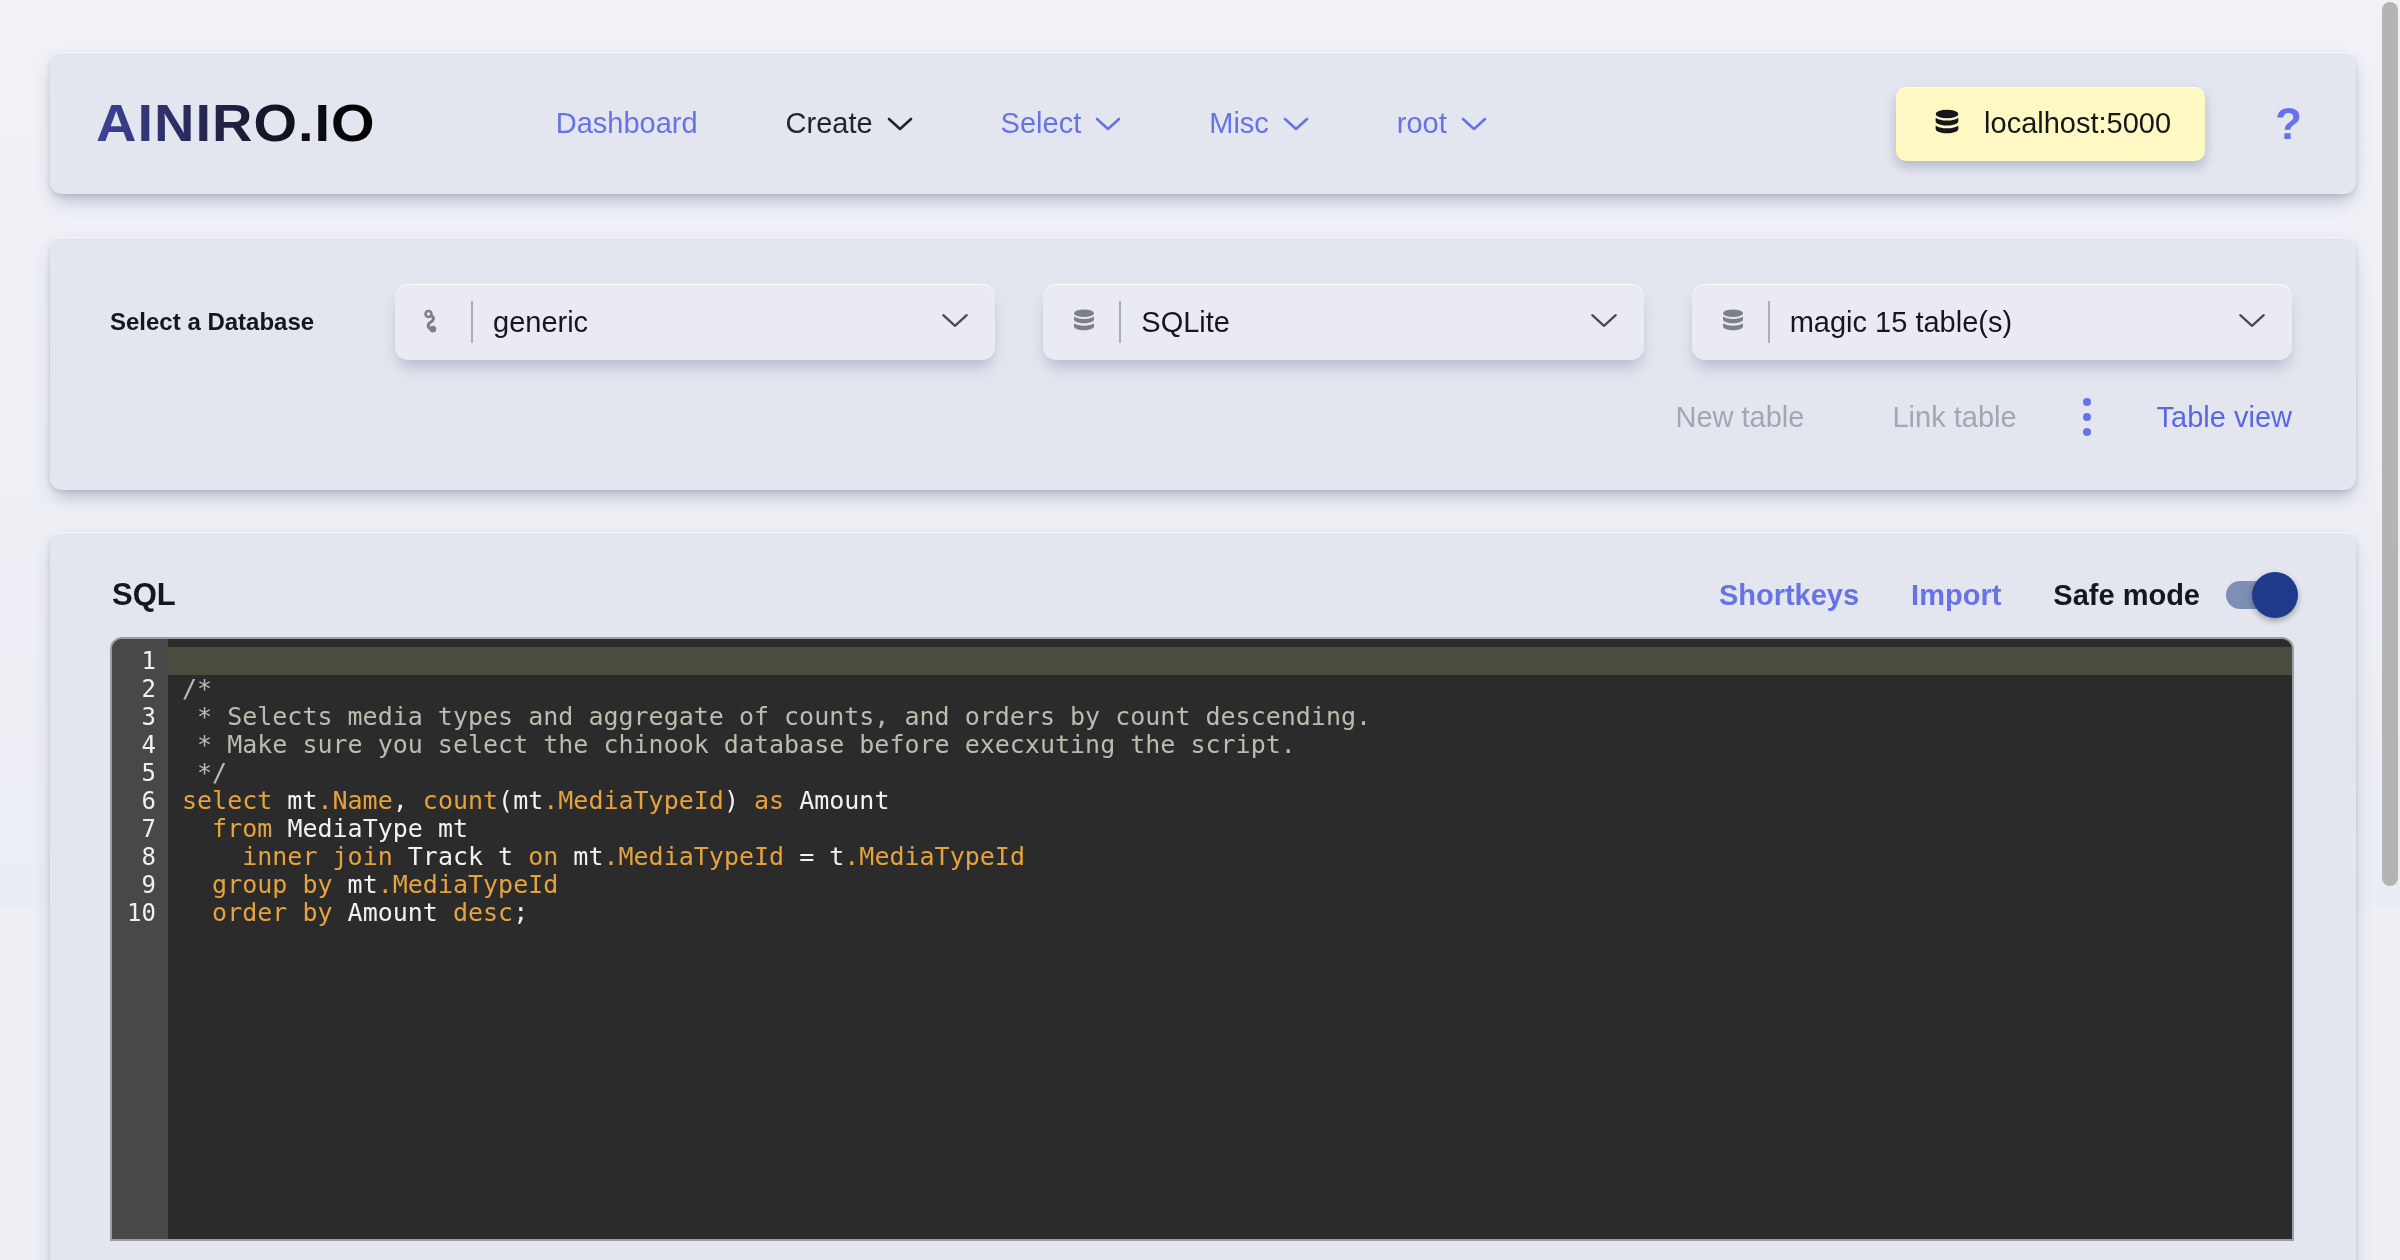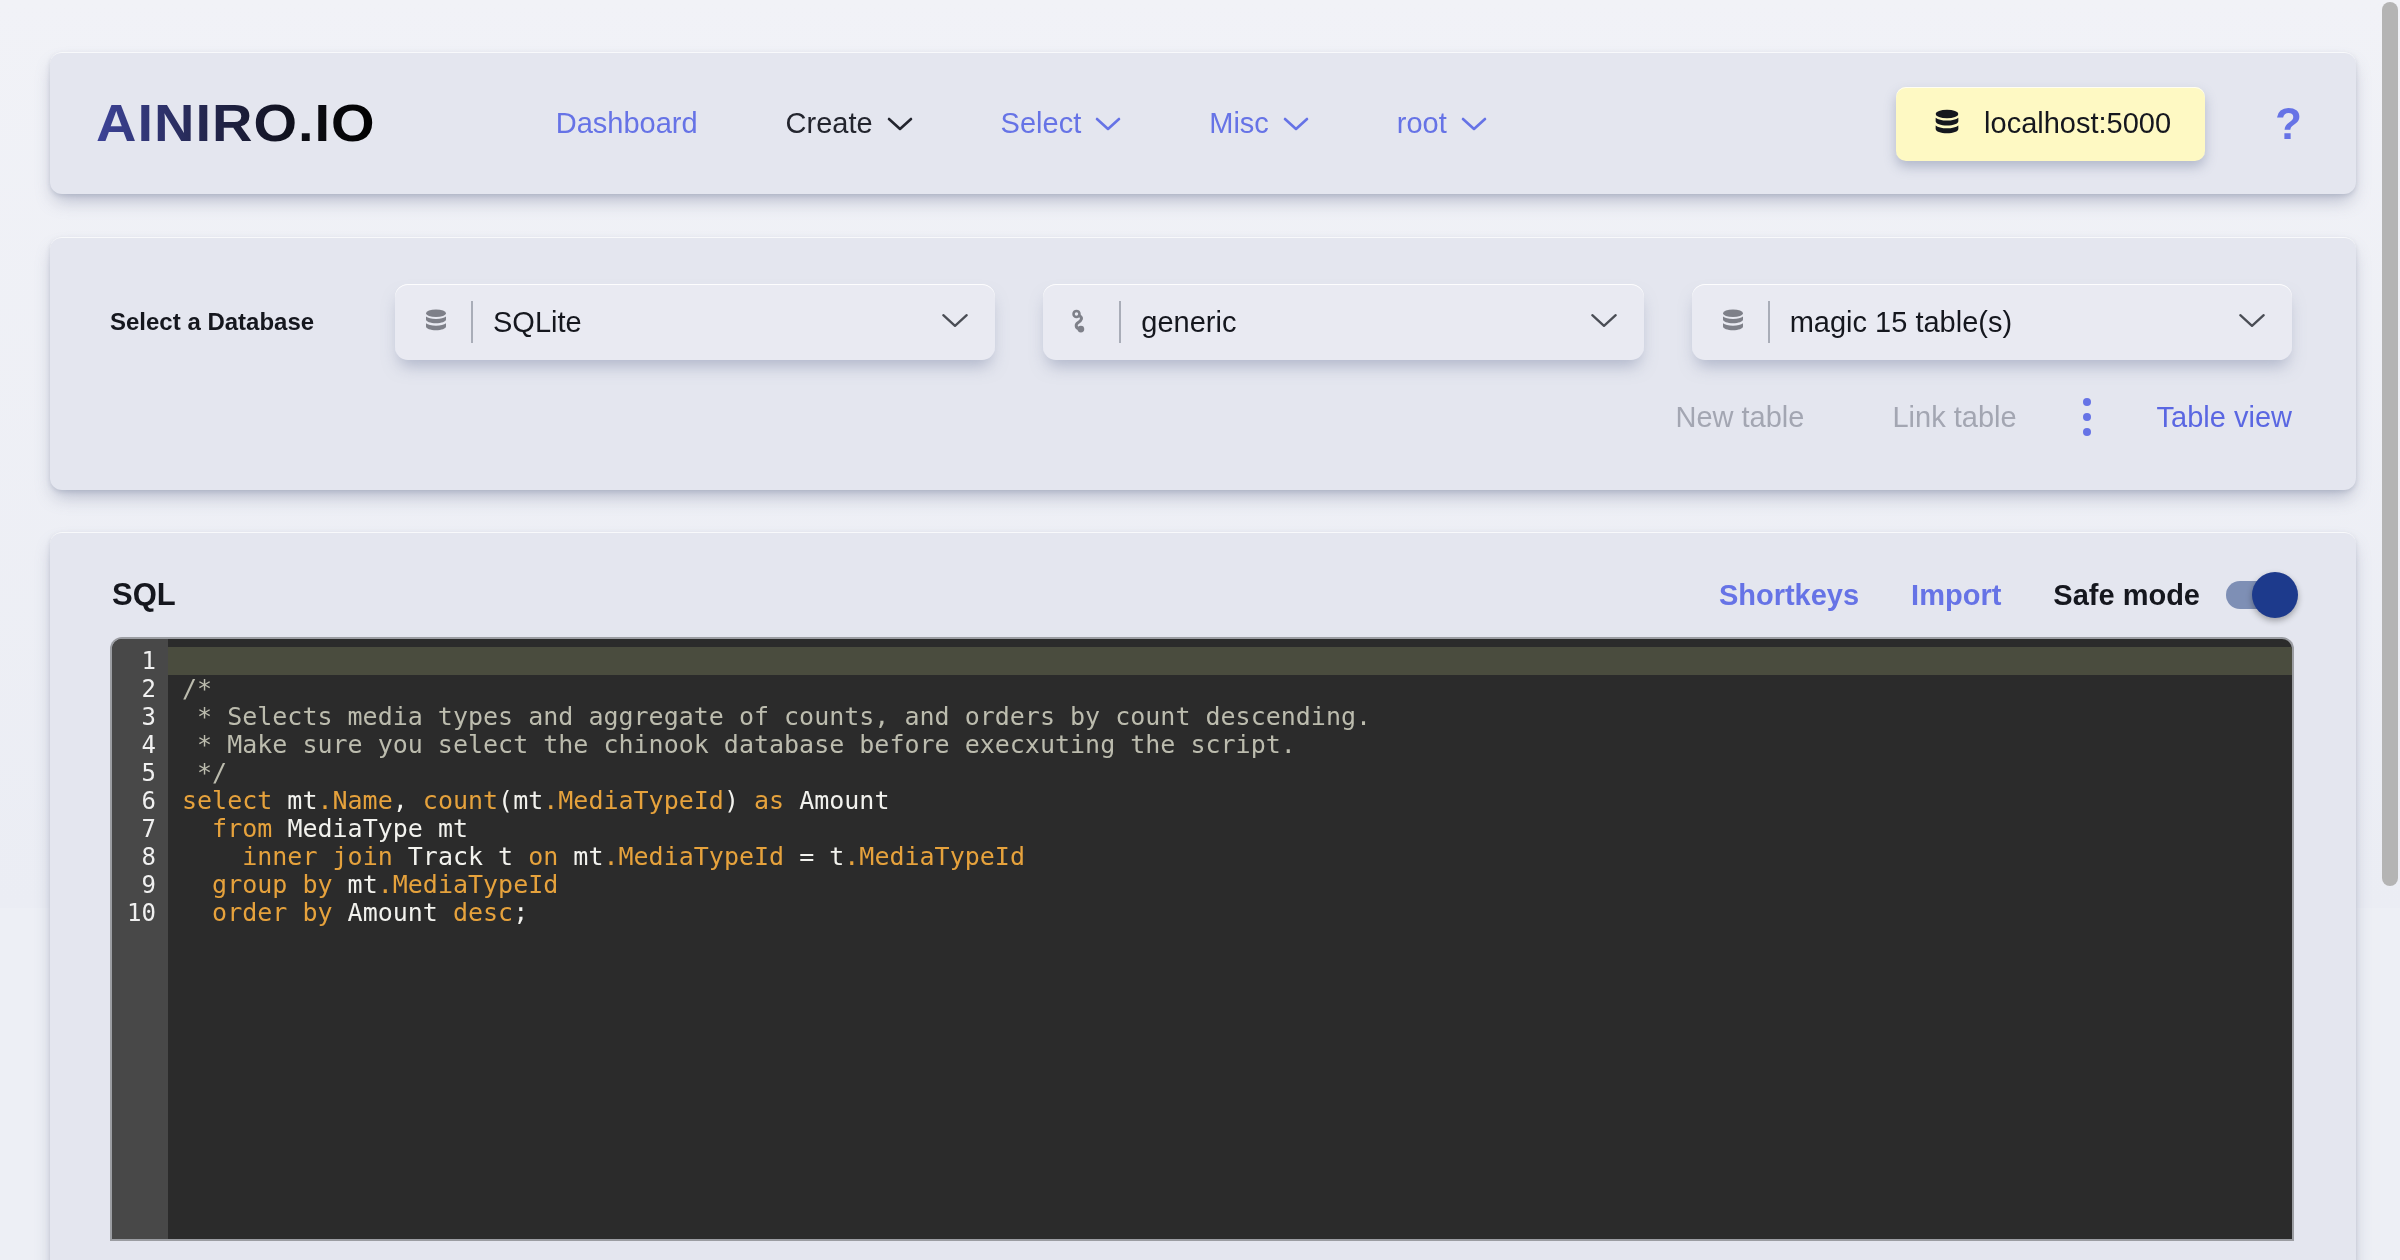--- a/index.html
+++ b/index.html
@@ -122,44 +122,44 @@
       <div class="help-q">?</div>
     </div>
   </div>
 
   <div class="card db-card">
     <div class="db-row">
       <div class="db-label">Select a Database</div>
       <div class="selects">
           <div class="select-box">
             <span class="select-icon">
+              <svg width="30" height="30" viewBox="0 0 24 24">
+     <circle cx="6" cy="5.5" r="2.4" fill="none" stroke="currentColor" stroke-width="2"></circle>
+     <path d="M8.2 6.8c3.2 1.8 1.6 4.2-.8 5.6-2.4 1.4-2.2 4.4.8 5" fill="none" stroke="currentColor" stroke-width="2.4" stroke-linecap="round"></path>
+     <circle cx="9.5" cy="17.6" r="2.7" fill="currentColor"></circle>
+              </svg>
+            </span>
+     <span class="select-divider"></span>
+     <span class="select-value">generic</span>
+     <span class="select-chev">
+       <svg width="28" height="17" viewBox="0 0 26 16">
+                <polyline points="2,3 13,13 24,3" fill="none" stroke="#4a4d55" stroke-width="2.2" stroke-linecap="round" stroke-linejoin="round"></polyline>
+              </svg>
+     </span>
+          </div>
+          <div class="select-box">
+            <span class="select-icon">
               <svg width="30" height="30" viewBox="0 0 24 24" fill="currentColor">
      <ellipse cx="12" cy="5" rx="8" ry="3"></ellipse>
      <path d="M4 10c0 1.66 3.58 3 8 3s8-1.34 8-3V7.5c-1.5 1.3-4.4 2-8 2s-6.5-.7-8-2z"></path>
      <path d="M4 15.5c0 1.66 3.58 3 8 3s8-1.34 8-3V13c-1.5 1.3-4.4 2-8 2s-6.5-.7-8-2z"></path>
               </svg>
             </span>
      <span class="select-divider"></span>
      <span class="select-value">SQLite</span>
-     <span class="select-chev">
-       <svg width="28" height="17" viewBox="0 0 26 16">
-                <polyline points="2,3 13,13 24,3" fill="none" stroke="#4a4d55" stroke-width="2.2" stroke-linecap="round" stroke-linejoin="round"></polyline>
-              </svg>
-     </span>
-          </div>
-          <div class="select-box">
-            <span class="select-icon">
-              <svg width="30" height="30" viewBox="0 0 24 24">
-     <circle cx="6" cy="5.5" r="2.4" fill="none" stroke="currentColor" stroke-width="2"></circle>
-     <path d="M8.2 6.8c3.2 1.8 1.6 4.2-.8 5.6-2.4 1.4-2.2 4.4.8 5" fill="none" stroke="currentColor" stroke-width="2.4" stroke-linecap="round"></path>
-     <circle cx="9.5" cy="17.6" r="2.7" fill="currentColor"></circle>
-              </svg>
-            </span>
-     <span class="select-divider"></span>
-     <span class="select-value">generic</span>
      <span class="select-chev">
        <svg width="28" height="17" viewBox="0 0 26 16">
                 <polyline points="2,3 13,13 24,3" fill="none" stroke="#4a4d55" stroke-width="2.2" stroke-linecap="round" stroke-linejoin="round"></polyline>
               </svg>
      </span>
           </div>
           <div class="select-box">
             <span class="select-icon">
               <svg width="30" height="30" viewBox="0 0 24 24" fill="currentColor">
      <ellipse cx="12" cy="5" rx="8" ry="3"></ellipse>

